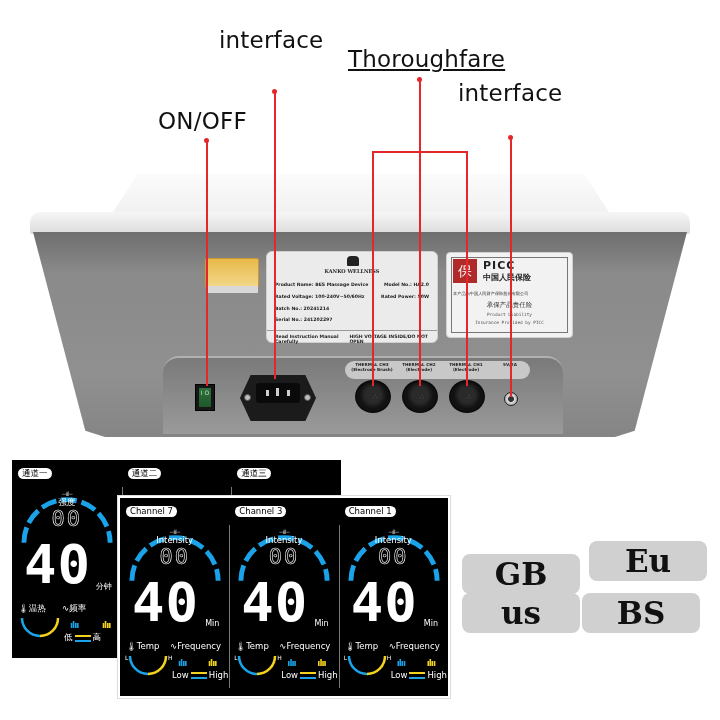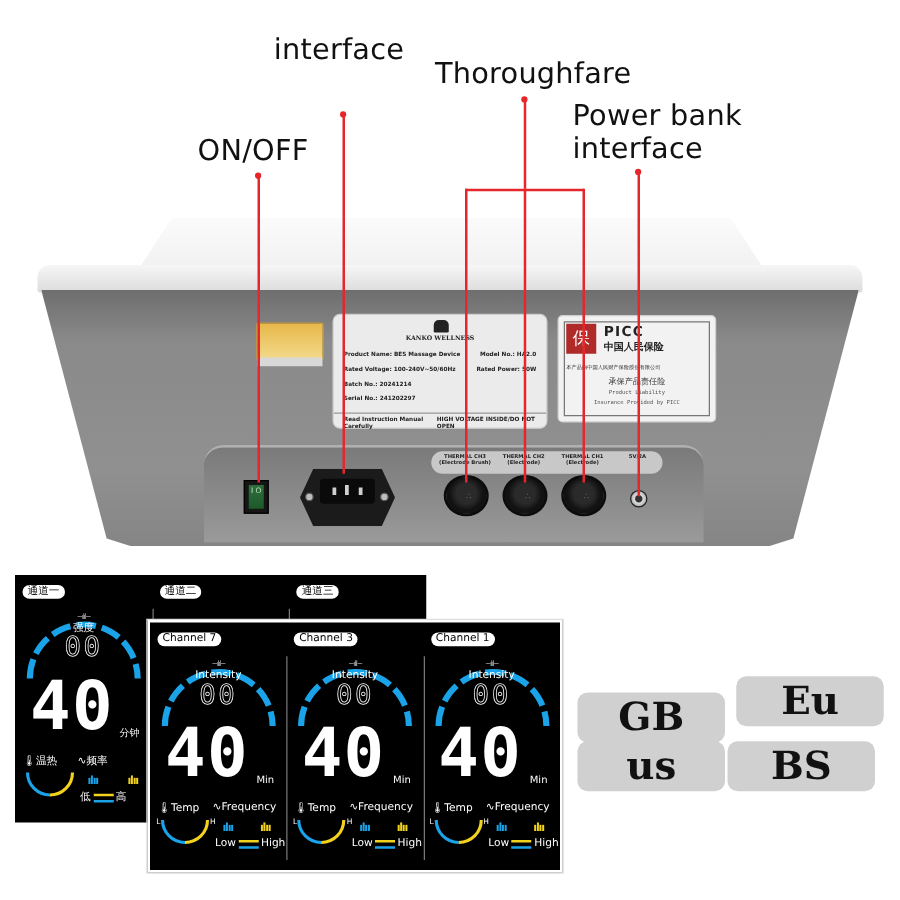--- a/index.html
+++ b/index.html
@@ -75,23 +75,22 @@
 
   
   .chip { position: absolute; width: 118px; height: 40px; background: #d0d0d0; border-radius: 8px; text-align: center; font-family: "DejaVu Serif", serif; font-weight: bold; font-size: 31px; line-height: 40px; color: #111; }
 </style>
 </head>
 <body>
 
 <div class="callout" style="left:219px;top:27px;">
   <div>interface</div>
 </div>
-<div class="callout" style="left:348px;top:46px;">Thoroughfare</div>
+<div class="callout" style="left:348px;top:46px;text-decoration:underline;">Thoroughfare</div>
 <div class="callout" style="left:458px;top:80px;">
-  <div>Power bank</div>
   <div>interface</div>
 </div>
 <div class="callout" style="left:158px;top:108px;">ON/OFF</div>
 
 <div class="device-top"></div>
 <div class="device-rim"></div>
 <div class="device-body"></div>
 
 <div class="cert-sticker">
     <div class="strip"></div>

